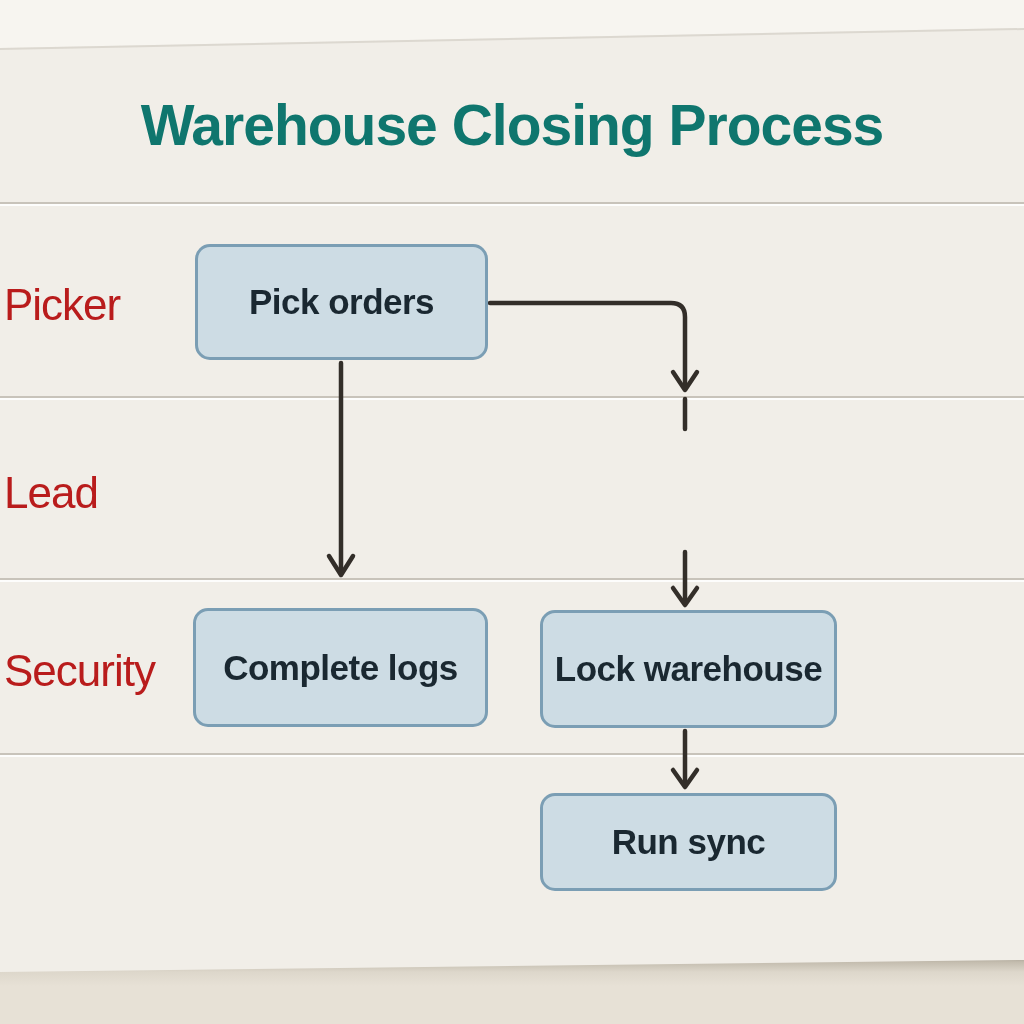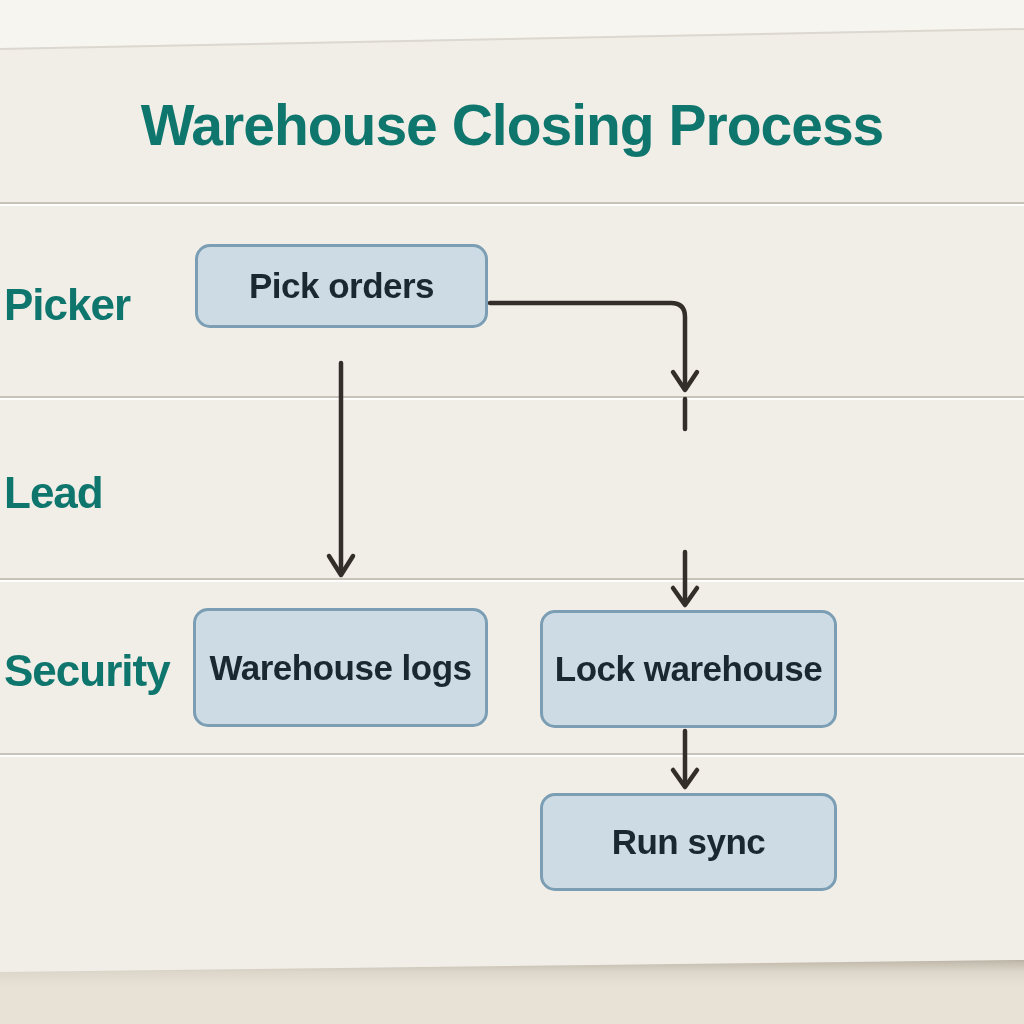--- a/index.html
+++ b/index.html
@@ -39,39 +39,39 @@
 
   .diagram-title {
     position: absolute; left: 0; top: 92px; width: 1024px;
     margin: 0; text-align: center;
     font-size: 57px; font-weight: bold; letter-spacing: -1px;
     color: #0f766e;
   }
 
   .lane-label {
     position: absolute; left: 4px; width: 180px;
-    font-size: 44px; font-weight: bold; letter-spacing: -1px;
-    line-height: 1.12; color: #0f766e;
+    font-size: 44px; font-weight: normal; letter-spacing: -1px;
+    line-height: 1.12; color: #b91c1c;
   }
   .lane-label-0 { top: 280px; }
   .lane-label-1 { top: 468px; }
   .lane-label-2 { top: 646px; }
   .lane-label-3 { top: 802px; width: 170px; }
 
   .node-box {
     position: absolute;
     display: flex; align-items: center; justify-content: center;
     background: var(--color-box_fill, #cddce4);
     border: 3px solid var(--color-box_border, #7b9eb4);
     border-radius: 15px;
     box-sizing: border-box;
     font-size: 35px; font-weight: bold; letter-spacing: -0.5px;
     color: var(--color-box_text, #1a2831);
   }
-  .node-pick      { left: 195px; top: 244px; width: 293px; height: 84px; }
+  .node-pick      { left: 195px; top: 244px; width: 293px; height: 116px; }
   .node-verify    { left: 538px; top: 432px; width: 296px; height: 118px; }
   .node-complete  { left: 193px; top: 608px; width: 295px; height: 119px; }
   .node-lock      { left: 540px; top: 610px; width: 297px; height: 118px; }
   .node-run       { left: 540px; top: 793px; width: 297px; height: 98px; }
 
   .arrow-layer {
     position: absolute; left: 0; top: 0; width: 1024px; height: 1024px;
     pointer-events: none;
   }
 </style>
@@ -111,21 +111,21 @@
 
       <path d="M685 731 L685 782"></path>
       <path d="M673 770 L685 787 L697 770"></path>
     </g>
   </svg>
 
   <div class="node-box node-pick">
     <span>Pick orders</span>
   </div>
   <div class="node-box node-complete">
-    <span>Warehouse logs</span>
+    <span>Complete logs</span>
   </div>
   <div class="node-box node-lock">
     <span>Lock warehouse</span>
   </div>
   <div class="node-box node-run">
     <span>Run sync</span>
   </div>
 
 </div>
 

